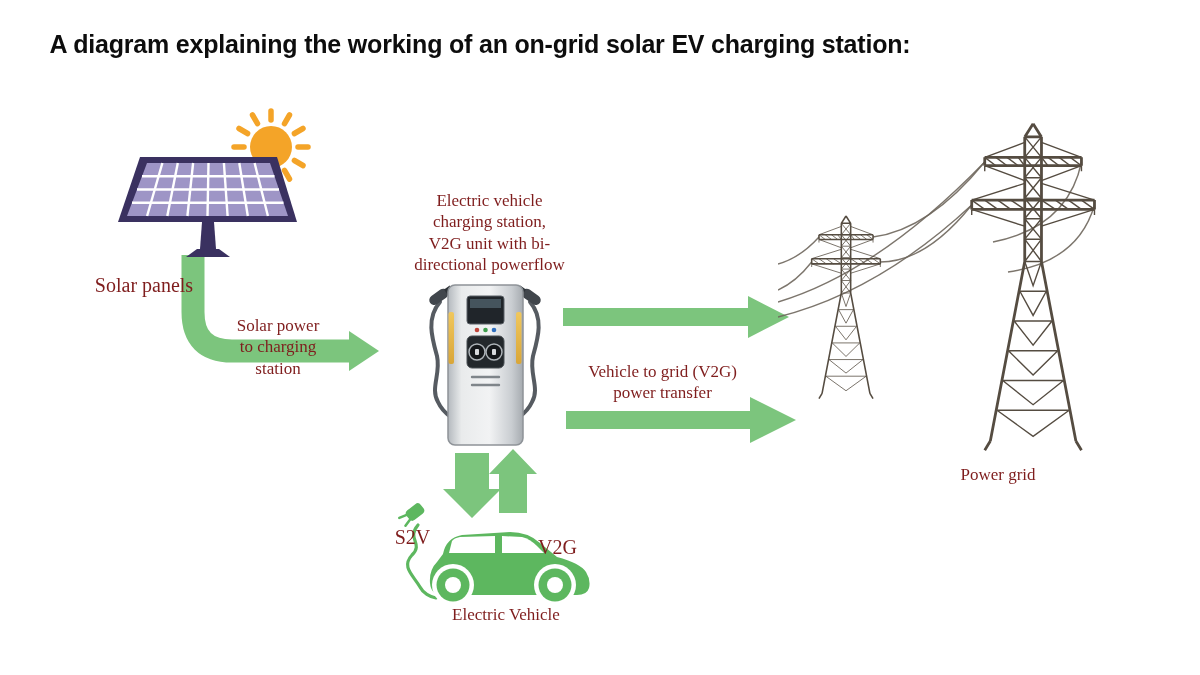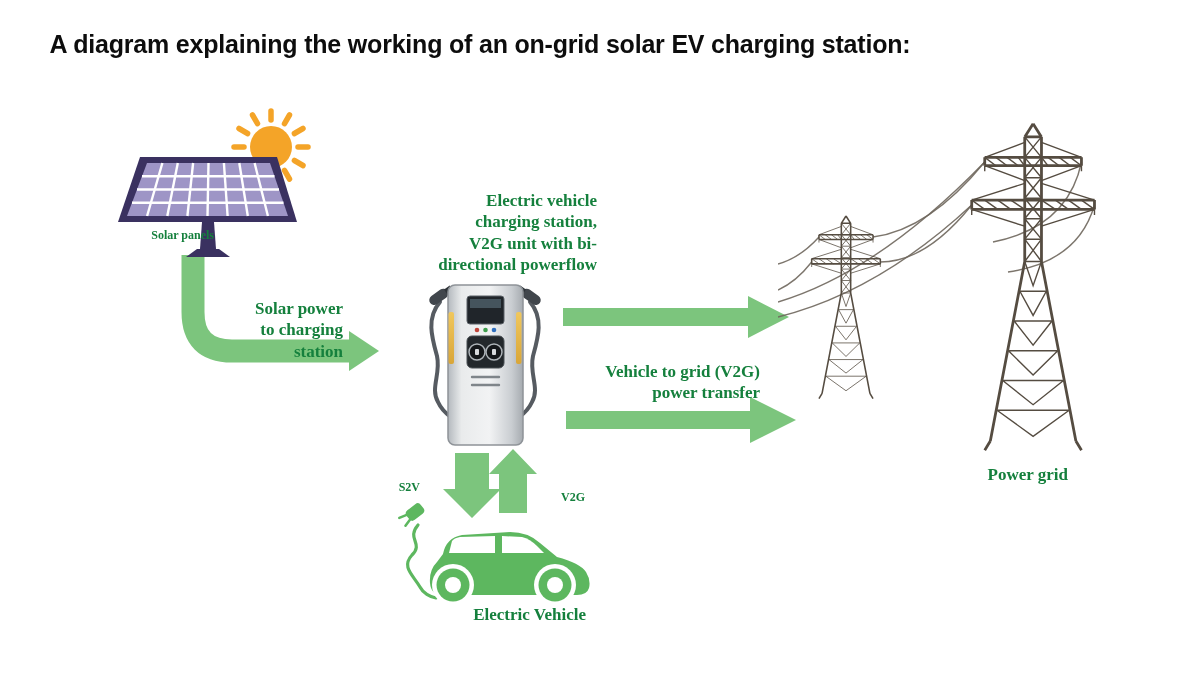--- a/index.html
+++ b/index.html
@@ -2,23 +2,23 @@
 <html><head>
 <meta charset="utf-8">
 <style>
   html,body{margin:0;padding:0;background:#fff;}
   .canvas{position:relative;width:1200px;height:675px;background:#fff;overflow:hidden;
           font-family:"Liberation Serif","DejaVu Serif",serif;}
   .abs{position:absolute;}
   .title{position:absolute;left:0;top:30px;width:960px;text-align:center;
          font-family:"Liberation Sans","DejaVu Sans",sans-serif;font-weight:bold;
          font-size:25px;letter-spacing:-0.2px;color:#0d0d0d;}
-  .lbl{position:absolute;font-weight:bold;color:#15803d;text-align:right;
+  .lbl{position:absolute;font-weight:normal;color:#7f1d1d;text-align:center;
        white-space:pre-line;font-size:17px;line-height:1.25;}
-  .lbl.small{font-size:12px;}
+  .lbl.small{font-size:20px;margin-top:45px;}
   
   .tk{stroke:#554c41;stroke-width:3;fill:none;}
   .tm{stroke:#554c41;stroke-width:1.5;fill:none;}
   .wire{stroke:#6e665c;stroke-width:1.4;fill:none;opacity:.9;}
   .arrow{fill:#7cc57d;}
   .arrow-stroke{stroke:#7cc57d;stroke-width:23;fill:none;}
   svg{display:block;}
 </style>
 </head>
 <body>
@@ -169,27 +169,27 @@
       <path class="wire" d="M206.7 50 Q100 160 0 190"></path>
       <path class="wire" d="M193.7 93 Q100 180 0 205"></path>
       <path class="wire" d="M303.5 50 Q290 115 215 130"></path>
       <path class="wire" d="M316.5 93 Q300 150 230 160"></path>
     </g>
     <use href="#pylon" transform="translate(31.6,103) scale(0.52)"></use>
     <use href="#pylon" transform="translate(190,10) scale(0.93)"></use>
   </svg>
 
   <div class="lbl small" style="left:74px;top:228px;width:140px">Solar panels</div>
-  <div class="lbl" style="left:213px;top:298px;width:130px">Solar power
+  <div class="lbl" style="left:213px;top:315px;width:130px">Solar power
 to charging
 station</div>
   <div class="lbl" style="left:382px;top:190px;width:215px">Electric vehicle
 charging station,
 V2G unit with bi-
 directional powerflow</div>
   <div class="lbl" style="left:565px;top:361px;width:195px">Vehicle to grid (V2G)
 power transfer</div>
-  <div class="lbl small" style="left:365px;top:480px;width:55px">S2V</div>
+  <div class="lbl small" style="left:385px;top:480px;width:55px">S2V</div>
   <div class="lbl small" style="left:530px;top:490px;width:55px">V2G</div>
   <div class="lbl" style="left:426px;top:604px;width:160px">Electric Vehicle</div>
   <div class="lbl" style="left:928px;top:464px;width:140px">Power grid</div>
 
 </div>
 
 </body></html>

